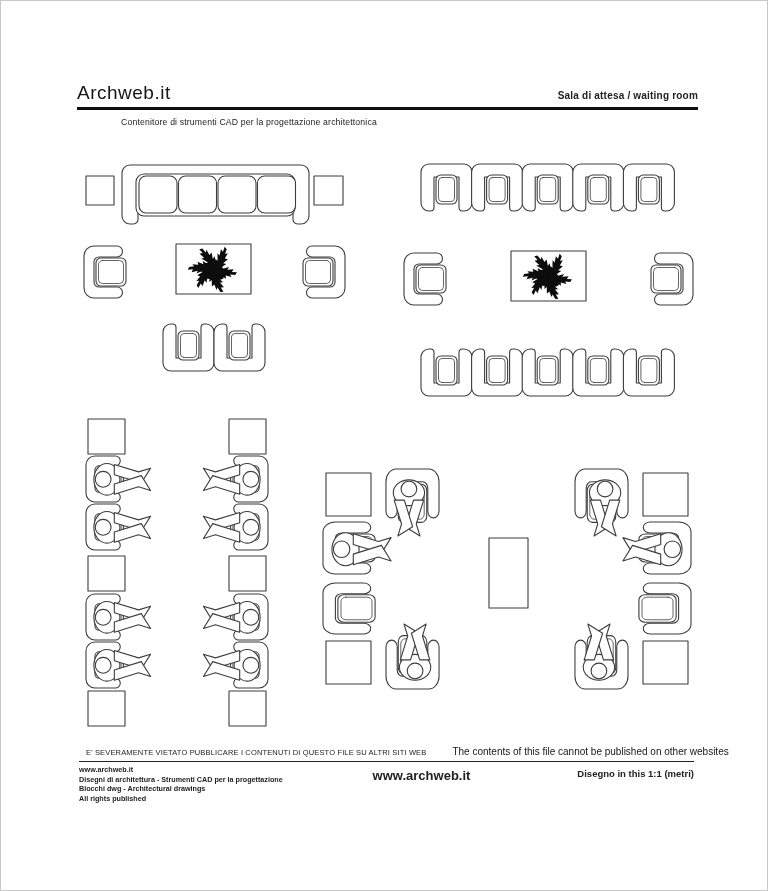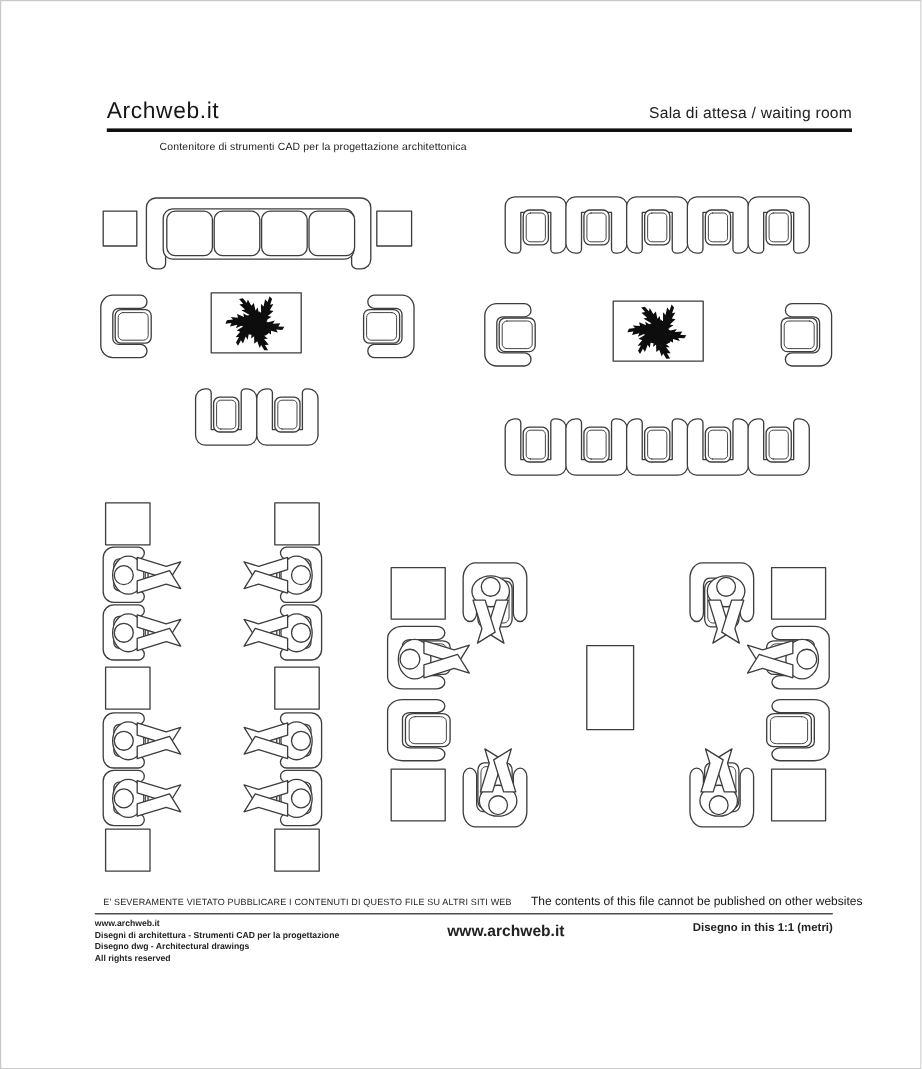--- a/index.html
+++ b/index.html
@@ -3,32 +3,32 @@
 <meta charset="utf-8">
 <style>
   html,body { margin:0; padding:0; background:#ffffff; }
   .page {
     position:relative; width:768px; height:891px; margin:0 auto;
     background:#ffffff; border:1px solid #c9c9c9; box-sizing:border-box;
     font-family:"Liberation Sans","DejaVu Sans",sans-serif; color:#1a1a1a;
     overflow:hidden;
   }
   
-  .header { position:absolute; left:88px; top:82px; width:621px; }
+  .header { position:absolute; left:76px; top:82px; width:621px; }
   .title-row { display:flex; justify-content:space-between; align-items:flex-end; }
   .site-title { font-size:19px; font-weight:400; letter-spacing:0.5px; margin:0; line-height:1; color:#161616; }
-  .category { font-size:13px; color:#222; padding-bottom:1px; letter-spacing:0.2px; }
+  .category { font-size:10px; color:#222; padding-bottom:1px; letter-spacing:0.2px;font-weight:bold; }
   .header-rule { height:3px; background:#101010; margin-top:5px; }
   .tagline { margin-top:7px; font-size:8.7px; letter-spacing:0.15px; color:#222;margin-left:44px; }
   
   svg.plan { position:absolute; left:0; top:0; }
   svg.plan * { vector-effect:non-scaling-stroke; }
   
   .footer { position:absolute; left:78px; top:745px; width:615px; }
-  .disclaimer { display:flex; align-items:baseline; gap:16px; padding-left:7px; white-space:nowrap; }
+  .disclaimer { display:flex; align-items:baseline; gap:26px; padding-left:7px; white-space:nowrap; }
   .d-it { font-size:7.5px; letter-spacing:0.15px; color:#222; }
   .d-en { font-size:10px; color:#161616; }
   .f-rule { margin-top:4px; border-top:1.4px solid #222; }
   .f-cols { display:flex; margin-top:3px;font-weight:bold; }
   .f-left { width:250px; font-size:7.2px; line-height:9.6px; color:#222; }
   .f-center { flex:1; text-align:center; font-size:13px; color:#222; padding-top:3px; }
   .f-right { width:180px; text-align:right; font-size:9.5px; color:#222; padding-top:3px; }
 </style>
 </head>
 <body>
@@ -197,21 +197,21 @@
   <div class="footer">
     <div class="disclaimer">
       <span class="d-it">E' SEVERAMENTE VIETATO PUBBLICARE I CONTENUTI DI QUESTO FILE SU ALTRI SITI WEB</span>
       <span class="d-en">The contents of this file cannot be published on other websites</span>
     </div>
     <div class="f-rule"></div>
     <div class="f-cols">
       <div class="f-left">
         <div>www.archweb.it</div>
         <div>Disegni di architettura - Strumenti CAD  per la progettazione</div>
-        <div>Disegno dwg - Architectural drawings</div>
-        <div>All rights reserved</div>
+        <div>Blocchi dwg - Architectural drawings</div>
+        <div>All rights published</div>
       </div>
       <div class="f-center">www.archweb.it</div>
       <div class="f-right">Disegno in this 1:1 (metri)</div>
     </div>
   </div>
 
 </div>
 
 </body></html>

